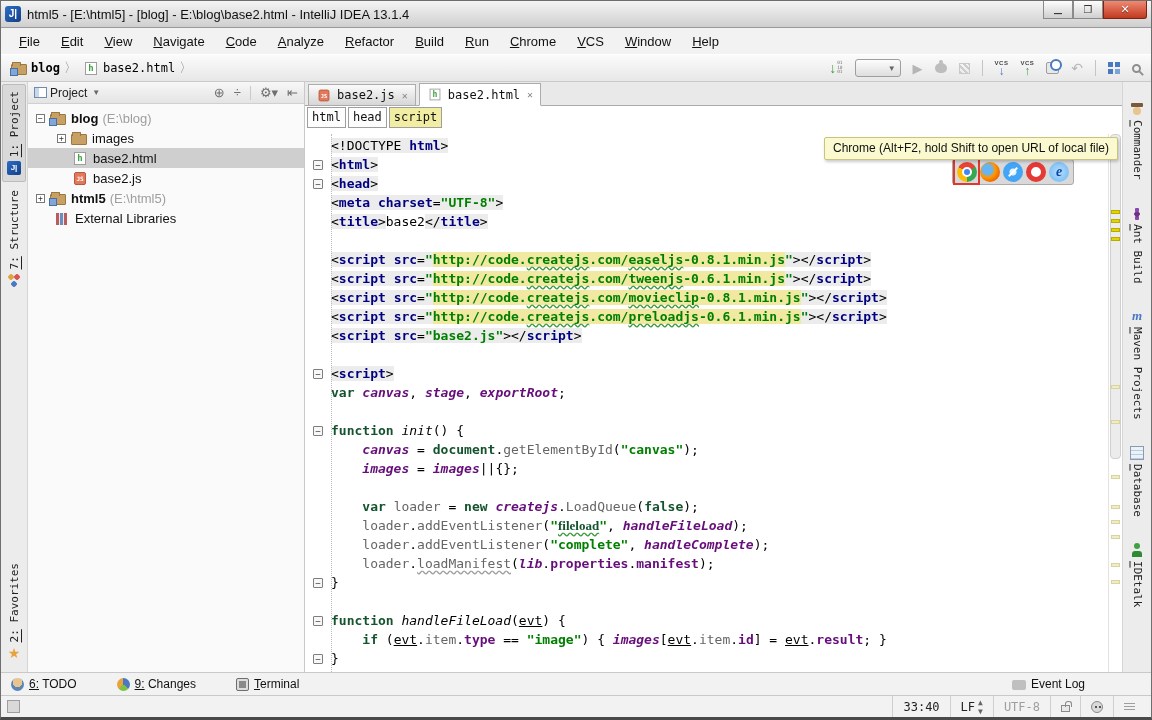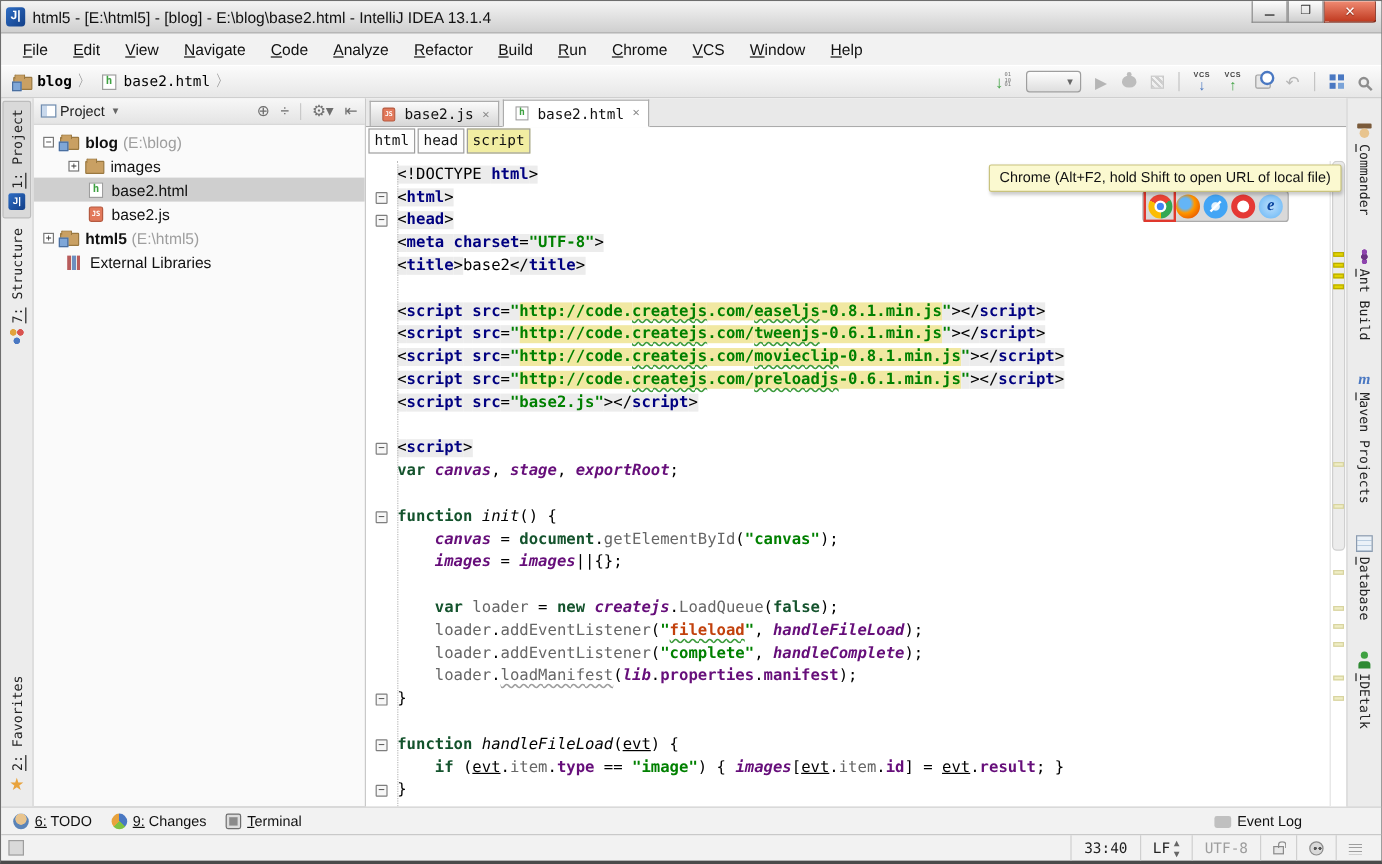--- a/index.html
+++ b/index.html
@@ -151,21 +151,21 @@
   .line-text{flex:1;}
   .c-p{color:#000;}
   .c-k{color:#14532d;font-weight:bold;}
   .c-i{color:#000;font-style:italic;}
   .c-u{color:#000;text-decoration:underline;}
   .c-g{color:#666;}
   .c-gw{color:#666;text-decoration:underline wavy #9e9e9e;text-underline-offset:2px;}
   .c-v{color:#660e7a;font-style:italic;font-weight:bold;}
   .c-f{color:#660e7a;font-weight:bold;}
   .c-s{color:#008000;font-weight:bold;}
-  .c-sw{color:#c2410c;font-weight:bold;text-decoration:underline wavy #3c9a3c;text-underline-offset:2px;}
+  .c-sw{color:#14532d;font-weight:bold;text-decoration:underline wavy #3c9a3c;text-underline-offset:2px;font-family:Liberation Serif, serif;}
   .c-hlp{color:#000;background:#ececec;}
   .c-hlt{color:#000080;font-weight:bold;background:#ececec;}
   .c-hls{color:#008000;font-weight:bold;background:#ececec;}
   .c-sy{color:#008000;font-weight:bold;background:#f1e8a2;}
   .c-syw{color:#008000;font-weight:bold;background:#f1e8a2;text-decoration:underline wavy #3c9a3c;text-underline-offset:2px;}
   .stripe-marks{width:14px;flex-shrink:0;position:relative;background:#fff;border-left:1px solid #e3e3e3;}
   .scroll-thumb{position:absolute;left:1px;right:1px;top:0;height:325px;background:#ececec;
     border:1px solid #cfcfcf;border-radius:4px;}
   .mark{position:absolute;right:2px;width:9px;height:4px;}
   .mark.bright{background:#e3d400;border:1px solid #b8ac00;}
@@ -182,21 +182,21 @@
   .b-firefox{background:radial-gradient(circle at 38% 38%,#64b5f6 0 26%,#ff9800 45%,#e65100 85%);}
   .b-safari{background:radial-gradient(#e3f2fd 0 22%,#42a5f5 28% 100%);}
   .b-safari::after{content:"";position:absolute;left:9px;top:4px;width:2px;height:12px;background:#fff;transform:rotate(45deg);}
   .b-opera{background:#fff;border:5px solid #e53935;width:20px;height:20px;}
   .b-ie{background:radial-gradient(#bbdefb,#64b5f6);font:bold italic 14px/20px "Liberation Serif",serif;
     color:#0d47a1;text-align:center;}
   .b-ie::before{content:"e";}
   .sel-box{position:absolute;left:952px;top:155px;width:27px;height:29px;border:2px solid #e0382d;z-index:58;}
   
   .toolwin-bar{height:23px;background:#f2f2f2;border-top:1px solid #c9c9c9;display:flex;align-items:center;
-    padding:0 10px;gap:16px;font-size:12px;color:#111;flex-shrink:0;text-align:center;}
+    padding:0 10px;gap:40px;font-size:12px;color:#111;flex-shrink:0;text-align:center;}
   .bw-item{display:flex;align-items:center;gap:5px;}
   .bw-item .t::first-letter{text-decoration:underline;}
   .bi{width:13px;height:13px;display:inline-block;position:relative;border-radius:2px;}
   .bi-todo{border-radius:50%;background:radial-gradient(circle at 50% 35%,#e8c48e 0 42%,#5b84b8 46%);}
   .bi-changes{border-radius:50%;background:conic-gradient(#4a78c2 0 130deg,#7ec242 130deg 230deg,#e8a33d 230deg 360deg);}
   .bi-terminal{border:1px solid #6e6e6e;background:#ddd;}
   .bi-terminal::before{content:"";position:absolute;inset:2px;background:#8a8a8a;}
   .event-log{margin-left:auto;margin-right:56px;display:flex;align-items:center;gap:5px;}
   .bi-bubble{width:14px;height:10px;background:#c0c0c0;border-radius:2px;position:relative;margin-top:2px;}
   .bi-bubble::after{content:"";position:absolute;left:2px;bottom:-3px;border:3px solid transparent;border-top-color:#c0c0c0;}

